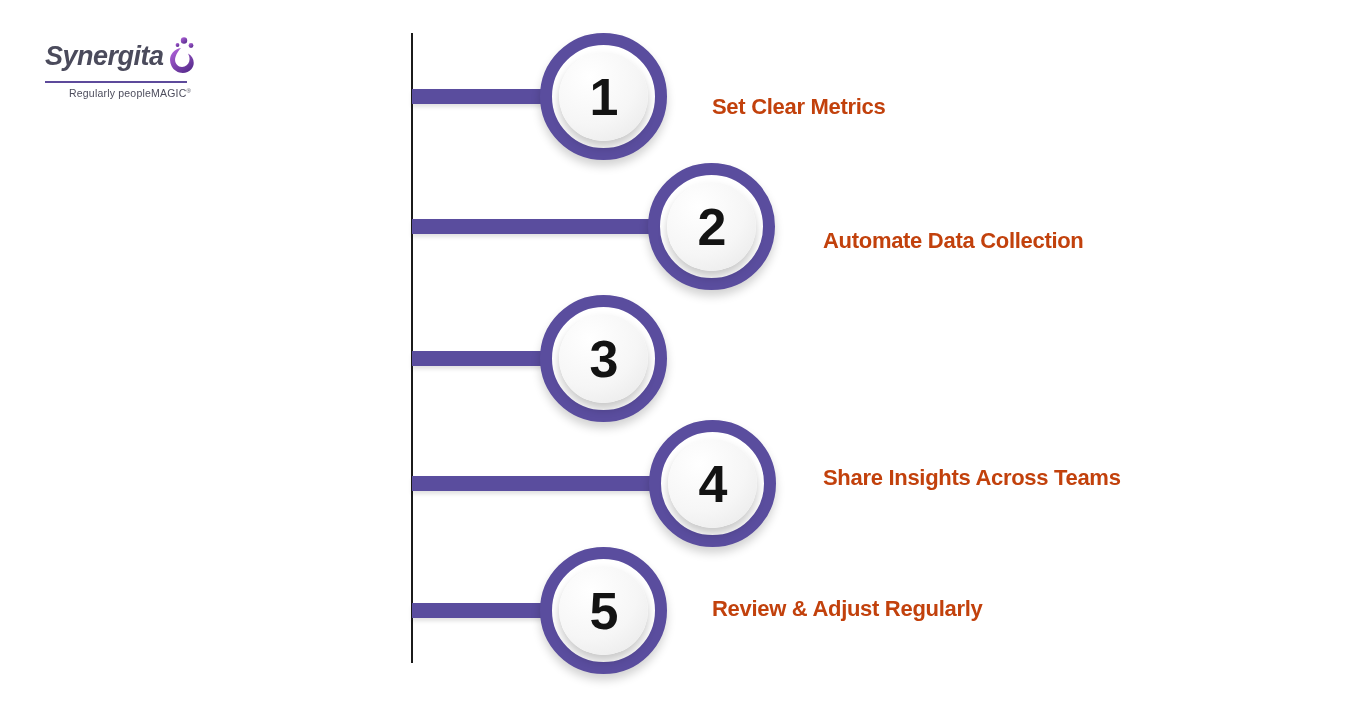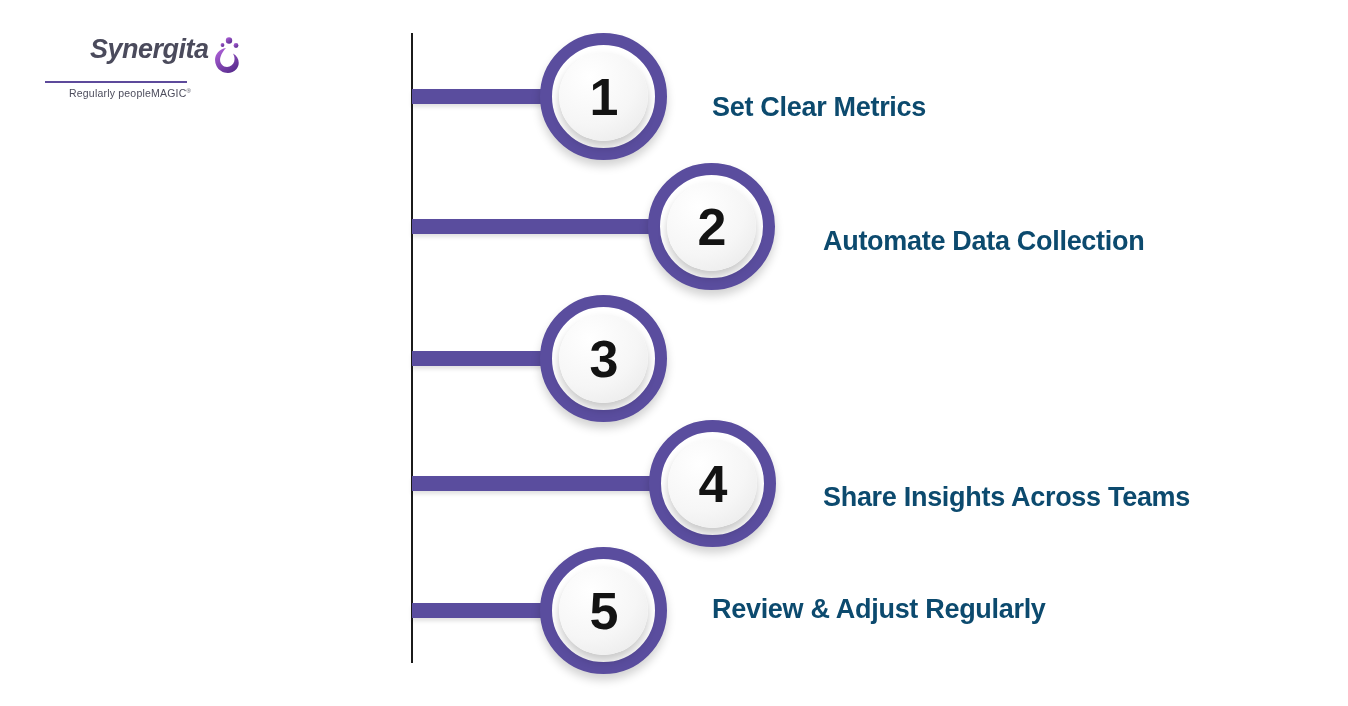--- a/index.html
+++ b/index.html
@@ -3,21 +3,21 @@
 <meta charset="utf-8">
 <style>
   html,body{margin:0;padding:0;background:#ffffff;}
   .canvas{
     position:relative;width:1348px;height:706px;background:#ffffff;
     overflow:hidden;font-family:"Liberation Sans",sans-serif;
   }
 
   
   .logo{position:absolute;left:45px;top:36px;width:150px;}
-  .logo-row{display:flex;align-items:flex-start;margin-left:45px;}
+  .logo-row{display:flex;align-items:center;}
   .logo-word{
     font-family:"Liberation Sans",sans-serif;
     font-style:italic;font-weight:600;font-size:27px;line-height:1;
     color:#4b4b5c;letter-spacing:-0.5px;
   }
   .logo-swirl{margin-left:1px;margin-bottom:-6px;}
   .logo-rule{margin-top:5px;width:142px;height:2px;background:#5d4a9b;}
   .logo-tagline{
     margin-top:4px;margin-left:24px;font-size:10.5px;color:#4c4c5c;
     letter-spacing:0.2px;white-space:nowrap;
@@ -42,29 +42,29 @@
     background:radial-gradient(circle at 35% 28%, #ffffff 0%, #f6f6f6 55%, #e7e7e7 100%);
     box-shadow:0 6px 10px rgba(0,0,0,0.22);
     display:flex;align-items:center;justify-content:center;
   }
   .step-number{
     font-size:52px;font-weight:bold;color:#131313;line-height:1;
     letter-spacing:-1px;
   }
   .step-label{
     position:absolute;height:40px;display:flex;align-items:center;z-index:3;
-    font-size:27px;font-weight:bold;color:#0c4a6e;letter-spacing:-0.3px;
+    font-size:22px;font-weight:bold;color:#c2410c;letter-spacing:-0.3px;
     white-space:nowrap;
   }
 
   
   .bar-1{top:89px;width:198px;}   .circle-1{left:540px;top:33px;}  .label-1{left:712px;top:87px;}
   .bar-2{top:219px;width:306px;}  .circle-2{left:648px;top:163px;} .label-2{left:823px;top:205px;margin-top:16px;}
   .bar-3{top:351px;width:198px;}  .circle-3{left:540px;top:295px;} .label-3{left:712px;top:337px;}
-  .bar-4{top:476px;width:306px;}  .circle-4{left:649px;top:420px;} .label-4{left:823px;top:458px;margin-top:19px;}
+  .bar-4{top:476px;width:306px;}  .circle-4{left:649px;top:420px;} .label-4{left:823px;top:458px;}
   .bar-5{top:603px;width:198px;}  .circle-5{left:540px;top:547px;} .label-5{left:712px;top:589px;}
 </style>
 </head>
 <body>
 
 <div class="canvas">
 
   <div class="logo">
     <div class="logo-row">
       <span class="logo-word">Synergita</span>

